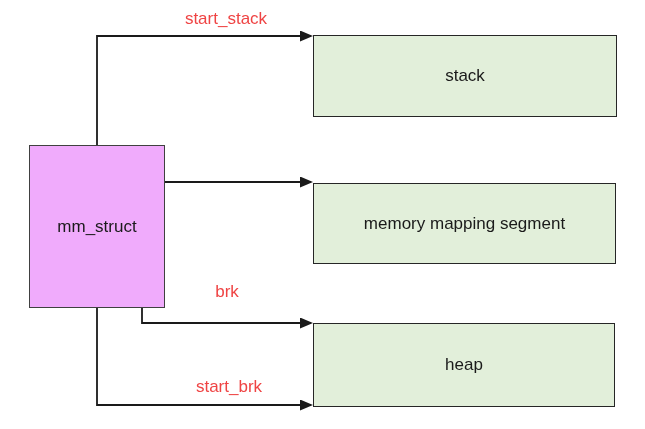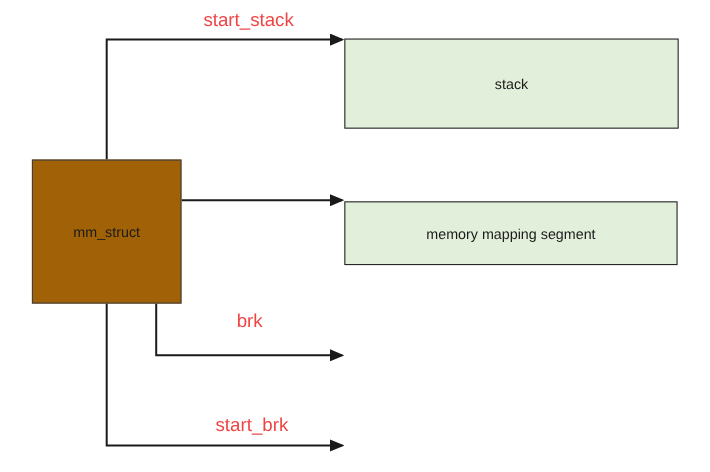--- a/index.html
+++ b/index.html
@@ -15,46 +15,46 @@
     overflow: hidden;
     font-family: "Liberation Sans", "DejaVu Sans", sans-serif;
     color: #1a1a1a;
   }
   .box {
     position: absolute;
     display: flex;
     align-items: center;
     justify-content: center;
     box-sizing: border-box;
-    font-size: 13px;
+    font-size: 17px;
     color: #1a1a1a;
   }
   .box-source {
     left: 29px;
     top: 145px;
     width: 136px;
-    height: 131px;
-    background: #a16207;
+    height: 163px;
+    background: #f0abfc;
     border: 1px solid #404040;
   }
   .box-target {
     background: #e2efda;
     border: 1px solid #262626;
   }
   .box-stack {
     left: 313px;
     top: 35px;
     width: 304px;
     height: 82px;
   }
   .box-mms {
     left: 313px;
     top: 183px;
     width: 303px;
-    height: 58px;
+    height: 81px;
   }
   .box-heap {
     left: 313px;
     top: 323px;
     width: 302px;
     height: 84px;
   }
   .arrow-label {
     position: absolute;
     transform: translateX(-50%);
@@ -109,19 +109,22 @@
   </div>
 
   <div class="box box-target box-stack">
     <span>stack</span>
   </div>
 
   <div class="box box-target box-mms">
     <span>memory mapping segment</span>
   </div>
 
+  <div class="box box-target box-heap">
+    <span>heap</span>
+  </div>
 
   <div id="lbl-start-stack" class="arrow-label">start_stack</div>
   <div id="lbl-brk" class="arrow-label">brk</div>
   <div id="lbl-start-brk" class="arrow-label">start_brk</div>
 
 
 </div>
 
 </body></html>

